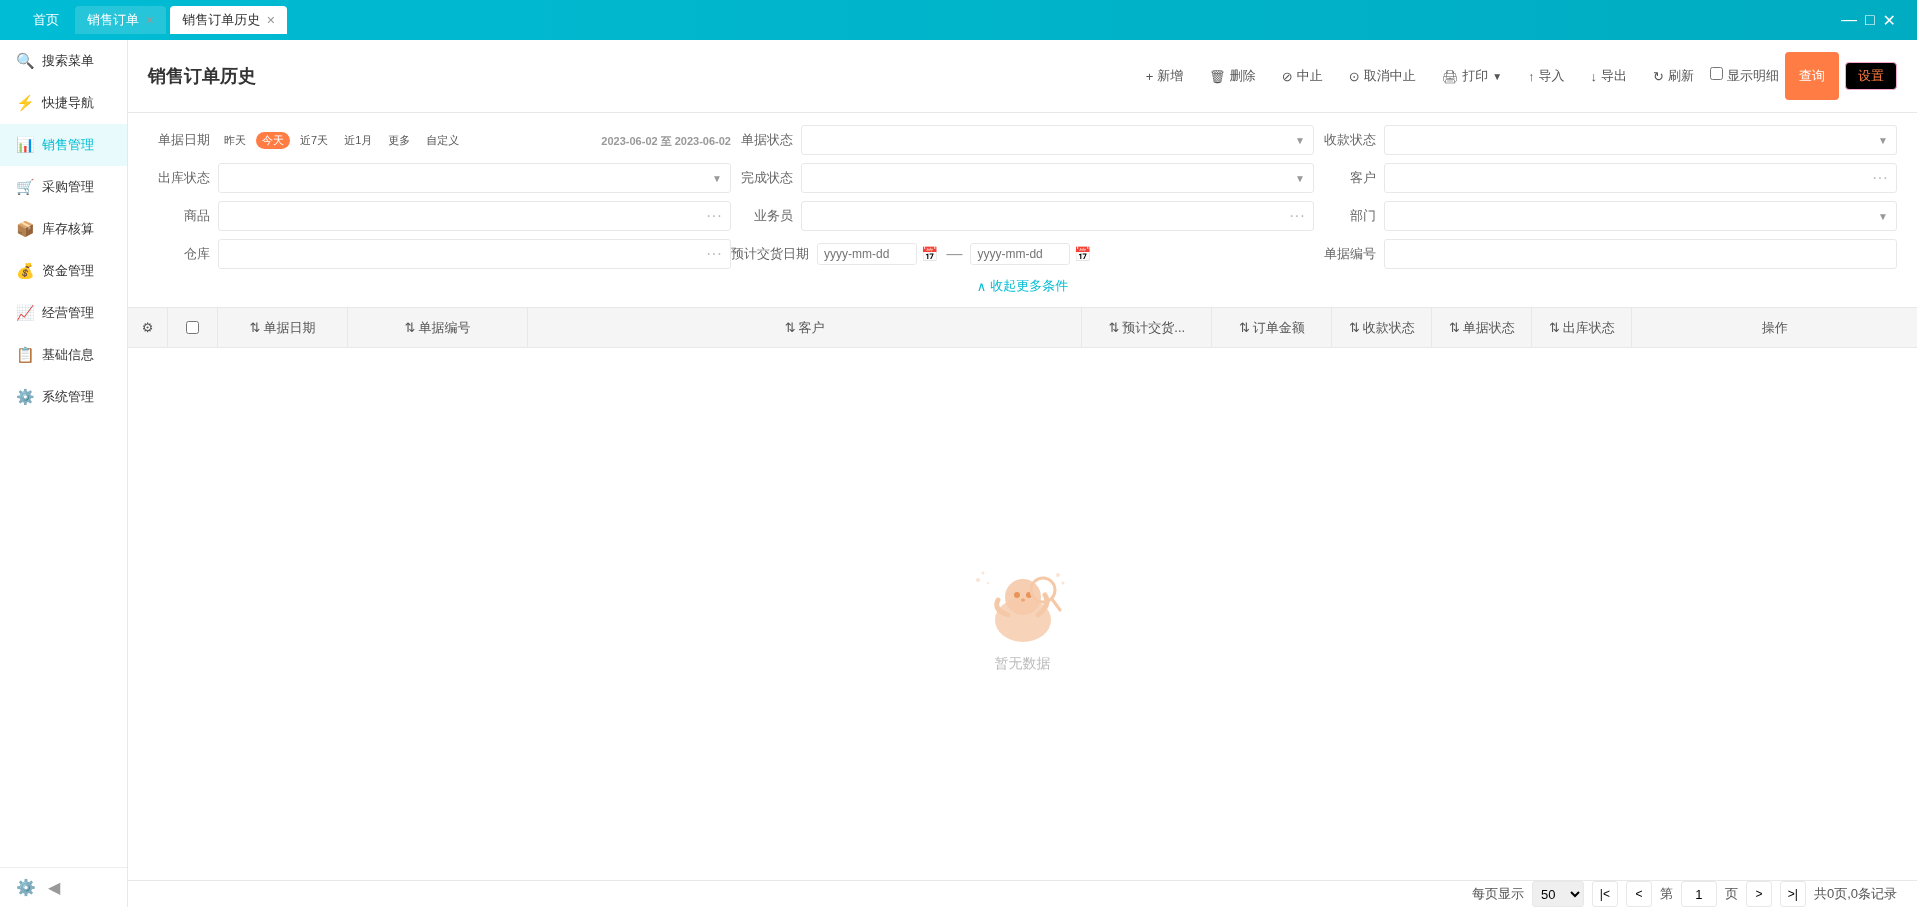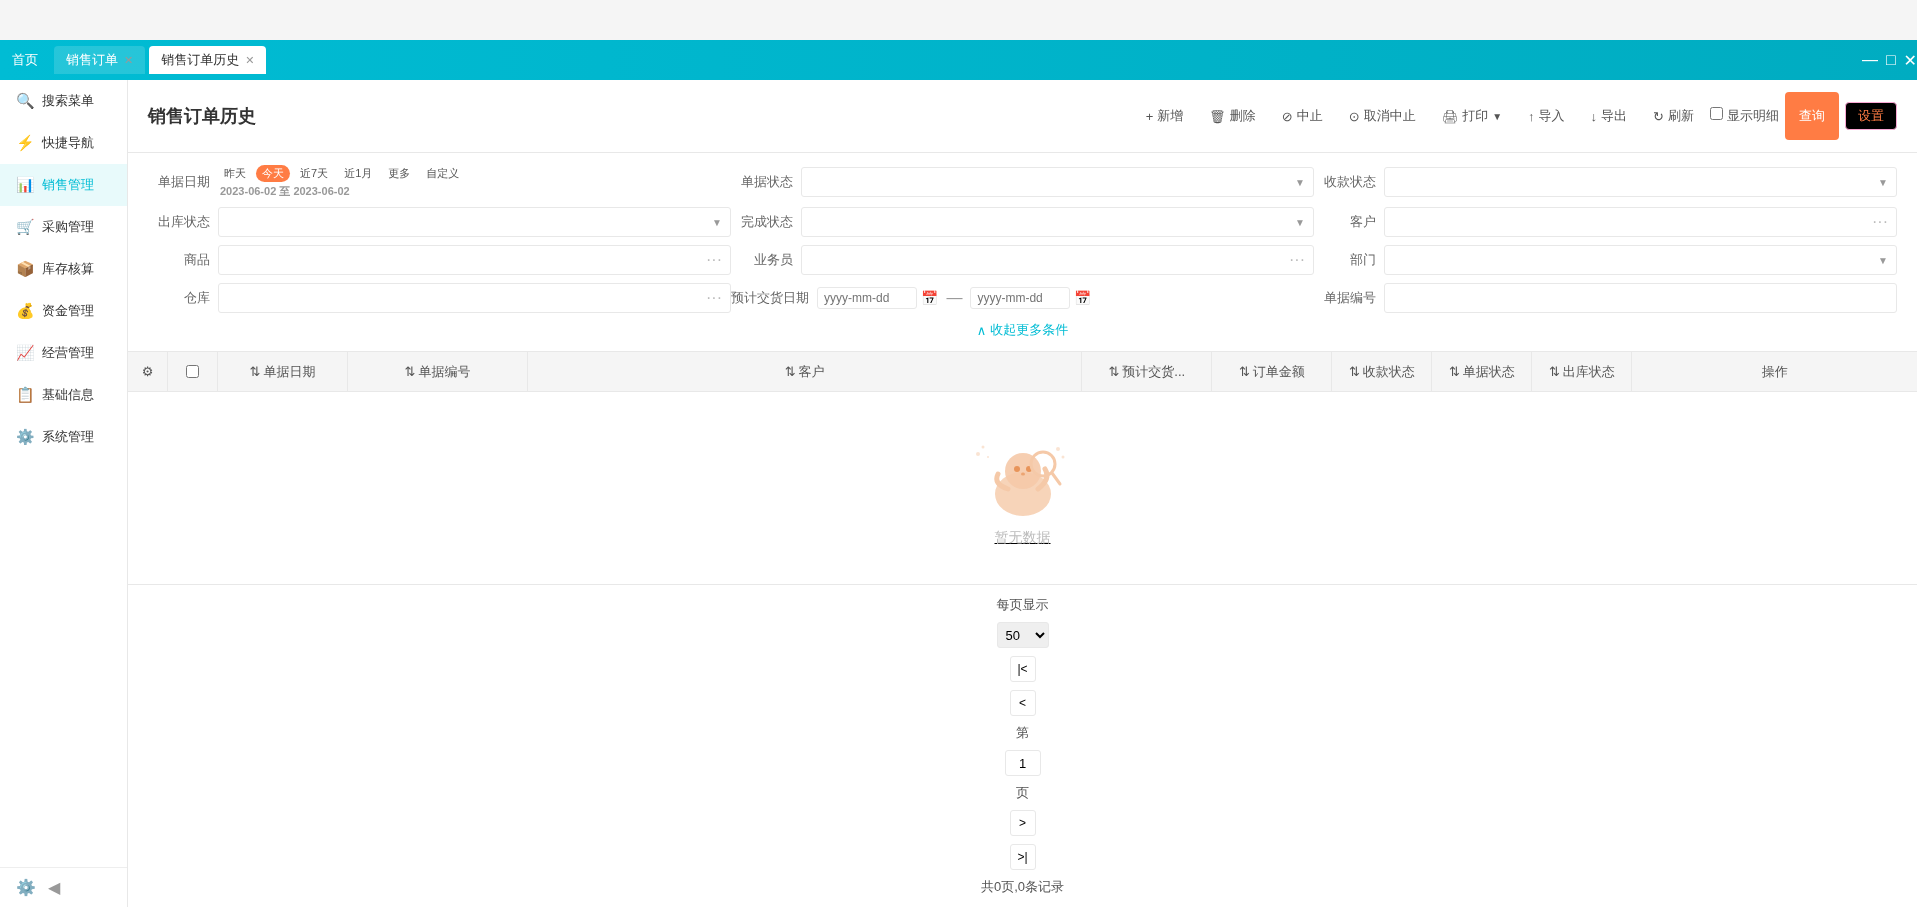--- a/index.html
+++ b/index.html
@@ -4,24 +4,23 @@
   <style>
     * { box-sizing: border-box; margin: 0; padding: 0; font-family: 'Microsoft YaHei', Arial, sans-serif; }
     body { background: #f5f5f5; display: flex; flex-direction: column; height: 907px; overflow: hidden; }
 
     
     .top-bar {
       height: 40px;
       background: linear-gradient(90deg, #00bcd4, #00acc1);
       display: flex;
       align-items: center;
-      padding: 0 0;
+      padding: 0 21px;
       gap: 4px;
       flex-shrink: 0;
-      margin-top: 40px;
     }
     .tab-item {
       height: 28px;
       padding: 0 12px;
       border-radius: 4px 4px 0 0;
       display: flex;
       align-items: center;
       gap: 6px;
       cursor: pointer;
       font-size: 13px;
@@ -210,21 +209,21 @@
       font-size: 11px;
       cursor: pointer;
       color: #555;
     }
     .date-tag.active {
       background: #ff7c44;
       color: #fff;
     }
     .filter-date-group {
       display: flex;
-      flex-direction: column;
+      flex-direction: row;
       flex: 1;
       justify-content: space-between;
     }
     .filter-date-top {
       display: flex;
       align-items: center;
       gap: 4px;
       font-size: 13px;
     }
     .filter-date-sub {
@@ -295,45 +294,43 @@
     .th.payment-col { width: 100px; flex-shrink: 0; }
     .th.status-col { width: 100px; flex-shrink: 0; }
     .th.stock-col { width: 100px; flex-shrink: 0; }
     .th.op-col { flex: 1; border-right: none; }
     .table-body {
       flex: 1;
       display: flex;
       align-items: center;
       justify-content: center;
       flex-direction: column;
-      text-decoration: underline;
     }
     .empty-text {
       font-size: 14px;
       color: #bbb;
     }
     
     .empty-illustration {
       width: 120px;
       height: 100px;
     }
 
     
     .table-footer {
       display: flex;
       align-items: center;
       justify-content: flex-end;
-      padding: 11px 20px;
+      padding: 0 20px;
       border-top: 1px solid #e8e8e8;
       background: #fff;
       font-size: 13px;
       color: #555;
       gap: 8px;
       flex-shrink: 0;
-      flex-direction: column;
     }
     .pagination-btn {
       border: 1px solid #e8e8e8;
       background: #fff;
       width: 26px;
       height: 26px;
       border-radius: 3px;
       cursor: pointer;
       font-size: 12px;
       display: flex;

